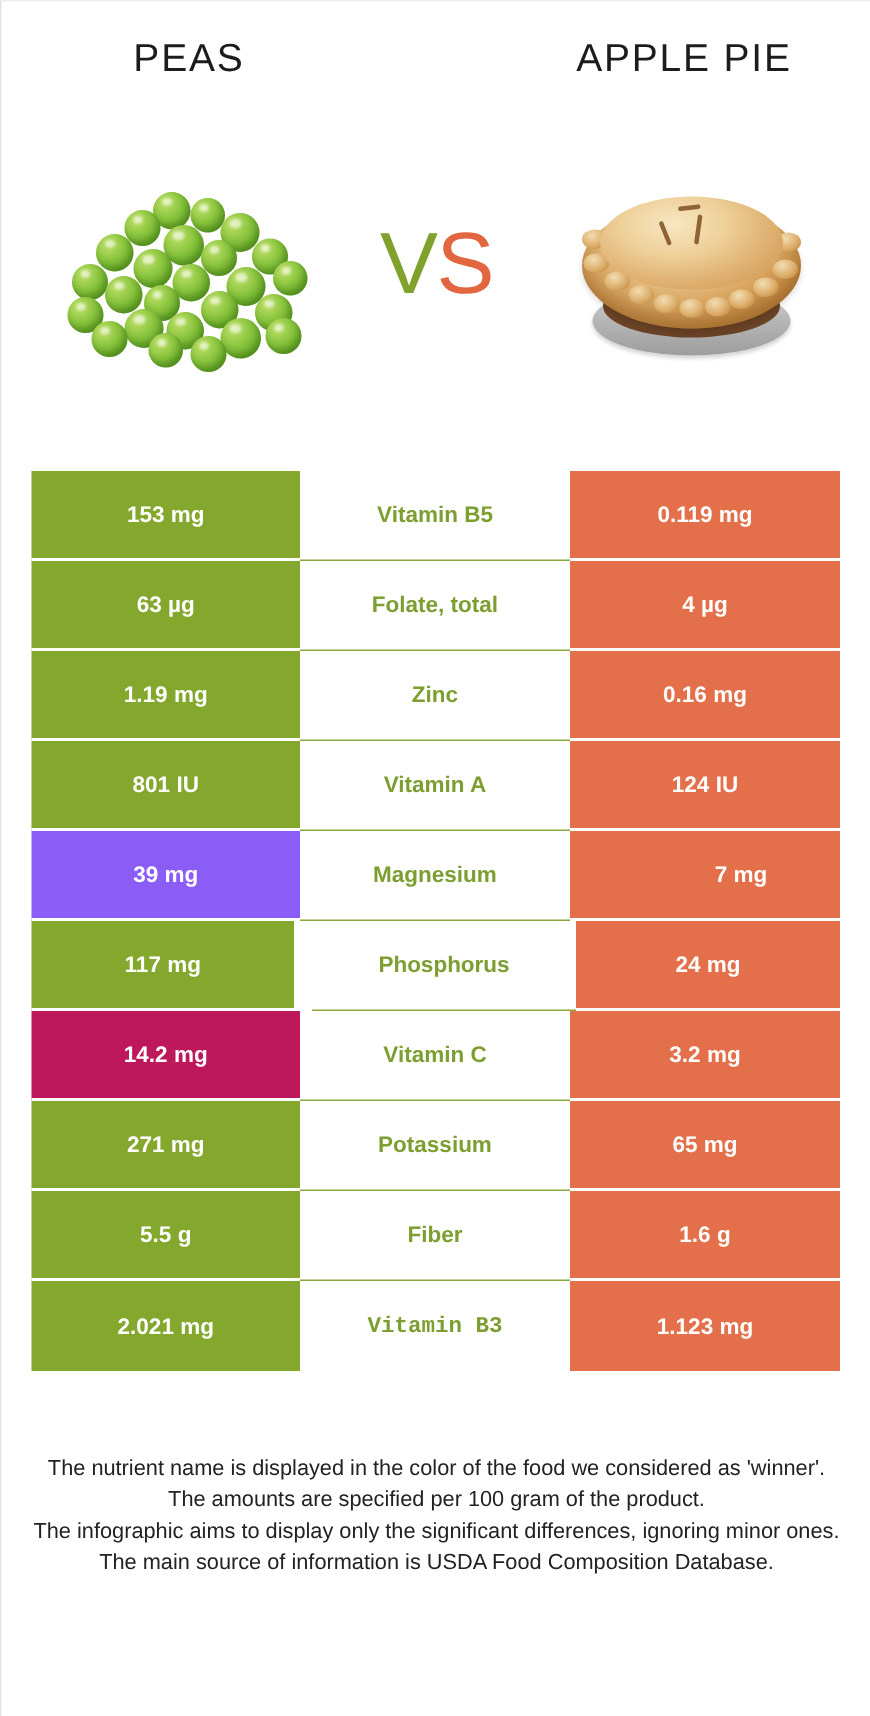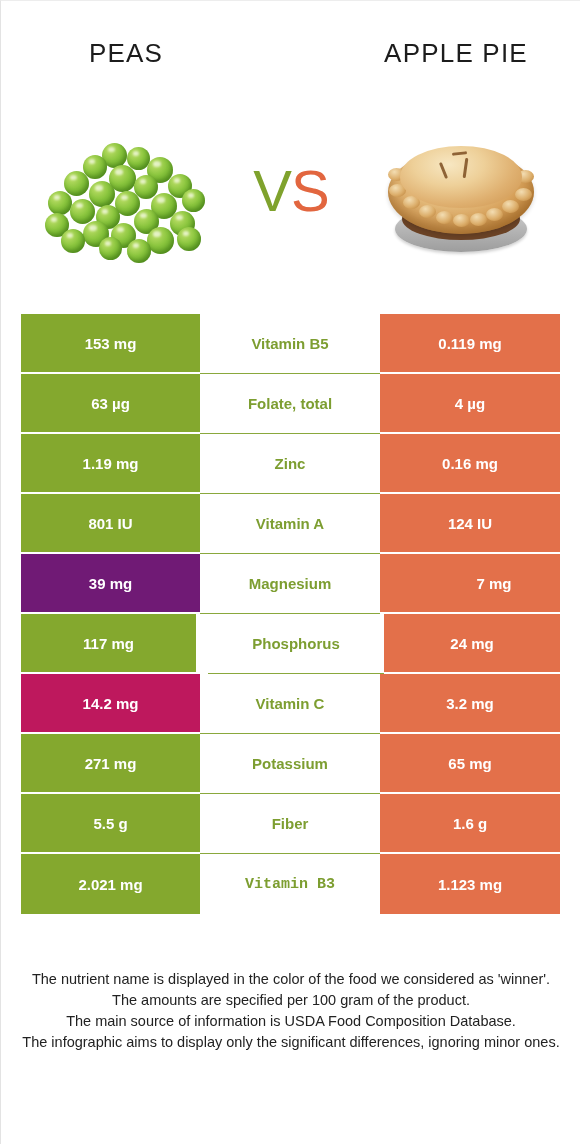--- a/index.html
+++ b/index.html
@@ -17,21 +17,21 @@
     background: #ffffff;
     box-sizing: border-box;
     border-left: 1px solid #e3e3e3;
     border-top: 1px solid #ededed;
     overflow: hidden;
   }
 
   
   .header {
     position: absolute;
-    top: 15px;
+    top: 0;
     left: 0;
     width: 580px;
     height: 300px;
   }
   .title {
     position: absolute;
     top: 22px;
     font-size: 26px;
     font-weight: 300;
     letter-spacing: 1.2px;
@@ -285,21 +285,21 @@
       <div class="cell cell-right" style="background: rgb(227, 112, 74);">0.16 mg</div>
     </div>
 
     <div class="row">
       <div class="cell cell-left" style="background: rgb(132, 168, 46);">801 IU</div>
       <div class="cell cell-mid" style="color: rgb(125, 158, 49); border-bottom-color: rgb(138, 168, 60);">Vitamin A</div>
       <div class="cell cell-right" style="background: rgb(227, 112, 74);">124 IU</div>
     </div>
 
     <div class="row">
-      <div class="cell cell-left" style="background: #701a75;">39 mg</div>
+      <div class="cell cell-left" style="background: #8b5cf6;">39 mg</div>
       <div class="cell cell-mid" style="color: rgb(125, 158, 49); border-bottom-color: rgb(138, 168, 60);">Magnesium</div>
       <div class="cell cell-right" style="background: rgb(227, 112, 74); padding-left: 48px;">7 mg</div>
     </div>
 
     <div class="row">
       <div class="cell cell-left" style="background: rgb(132, 168, 46);">117 mg</div>
       <div class="cell cell-mid" style="color: rgb(125, 158, 49); border-bottom-color: rgb(138, 168, 60); margin-left: 12px;">Phosphorus</div>
       <div class="cell cell-right" style="background: rgb(227, 112, 74);">24 mg</div>
     </div>
 
@@ -325,17 +325,17 @@
       <div class="cell cell-left" style="background: rgb(132, 168, 46);">2.021 mg</div>
       <div class="cell cell-mid" style="color: rgb(125, 158, 49); border-bottom-color: rgb(138, 168, 60);">Vitamin B3</div>
       <div class="cell cell-right" style="background: rgb(227, 112, 74);">1.123 mg</div>
     </div>
 
   </div>
 
   <div class="footer">
     <div>The nutrient name is displayed in the color of the food we considered as 'winner'.</div>
     <div>The amounts are specified per 100 gram of the product.</div>
+    <div>The infographic aims to display only the significant differences, ignoring minor ones.</div>
     <div>The main source of information is USDA Food Composition Database.</div>
-    <div>The infographic aims to display only the significant differences, ignoring minor ones.</div>
   </div>
 
 </div>
 
 </body></html>

